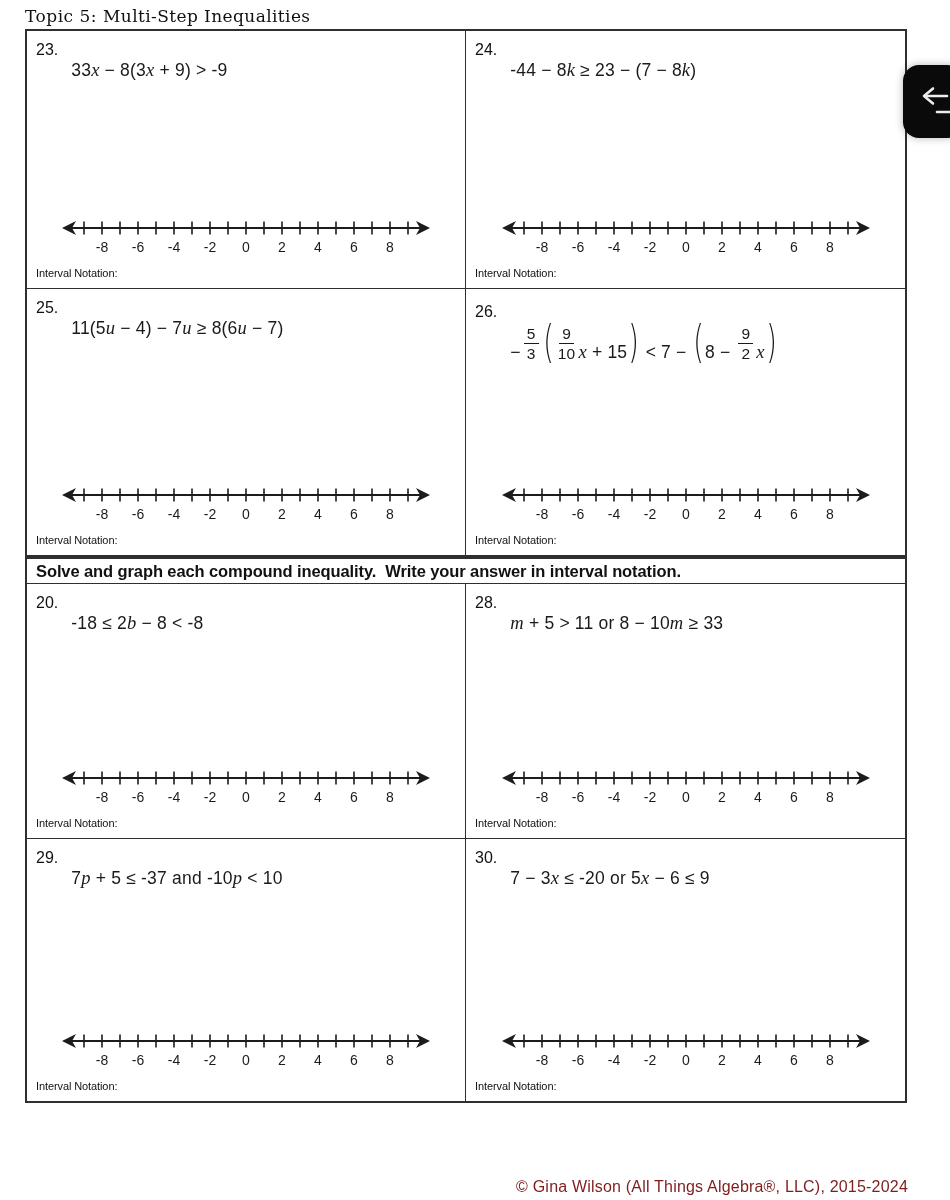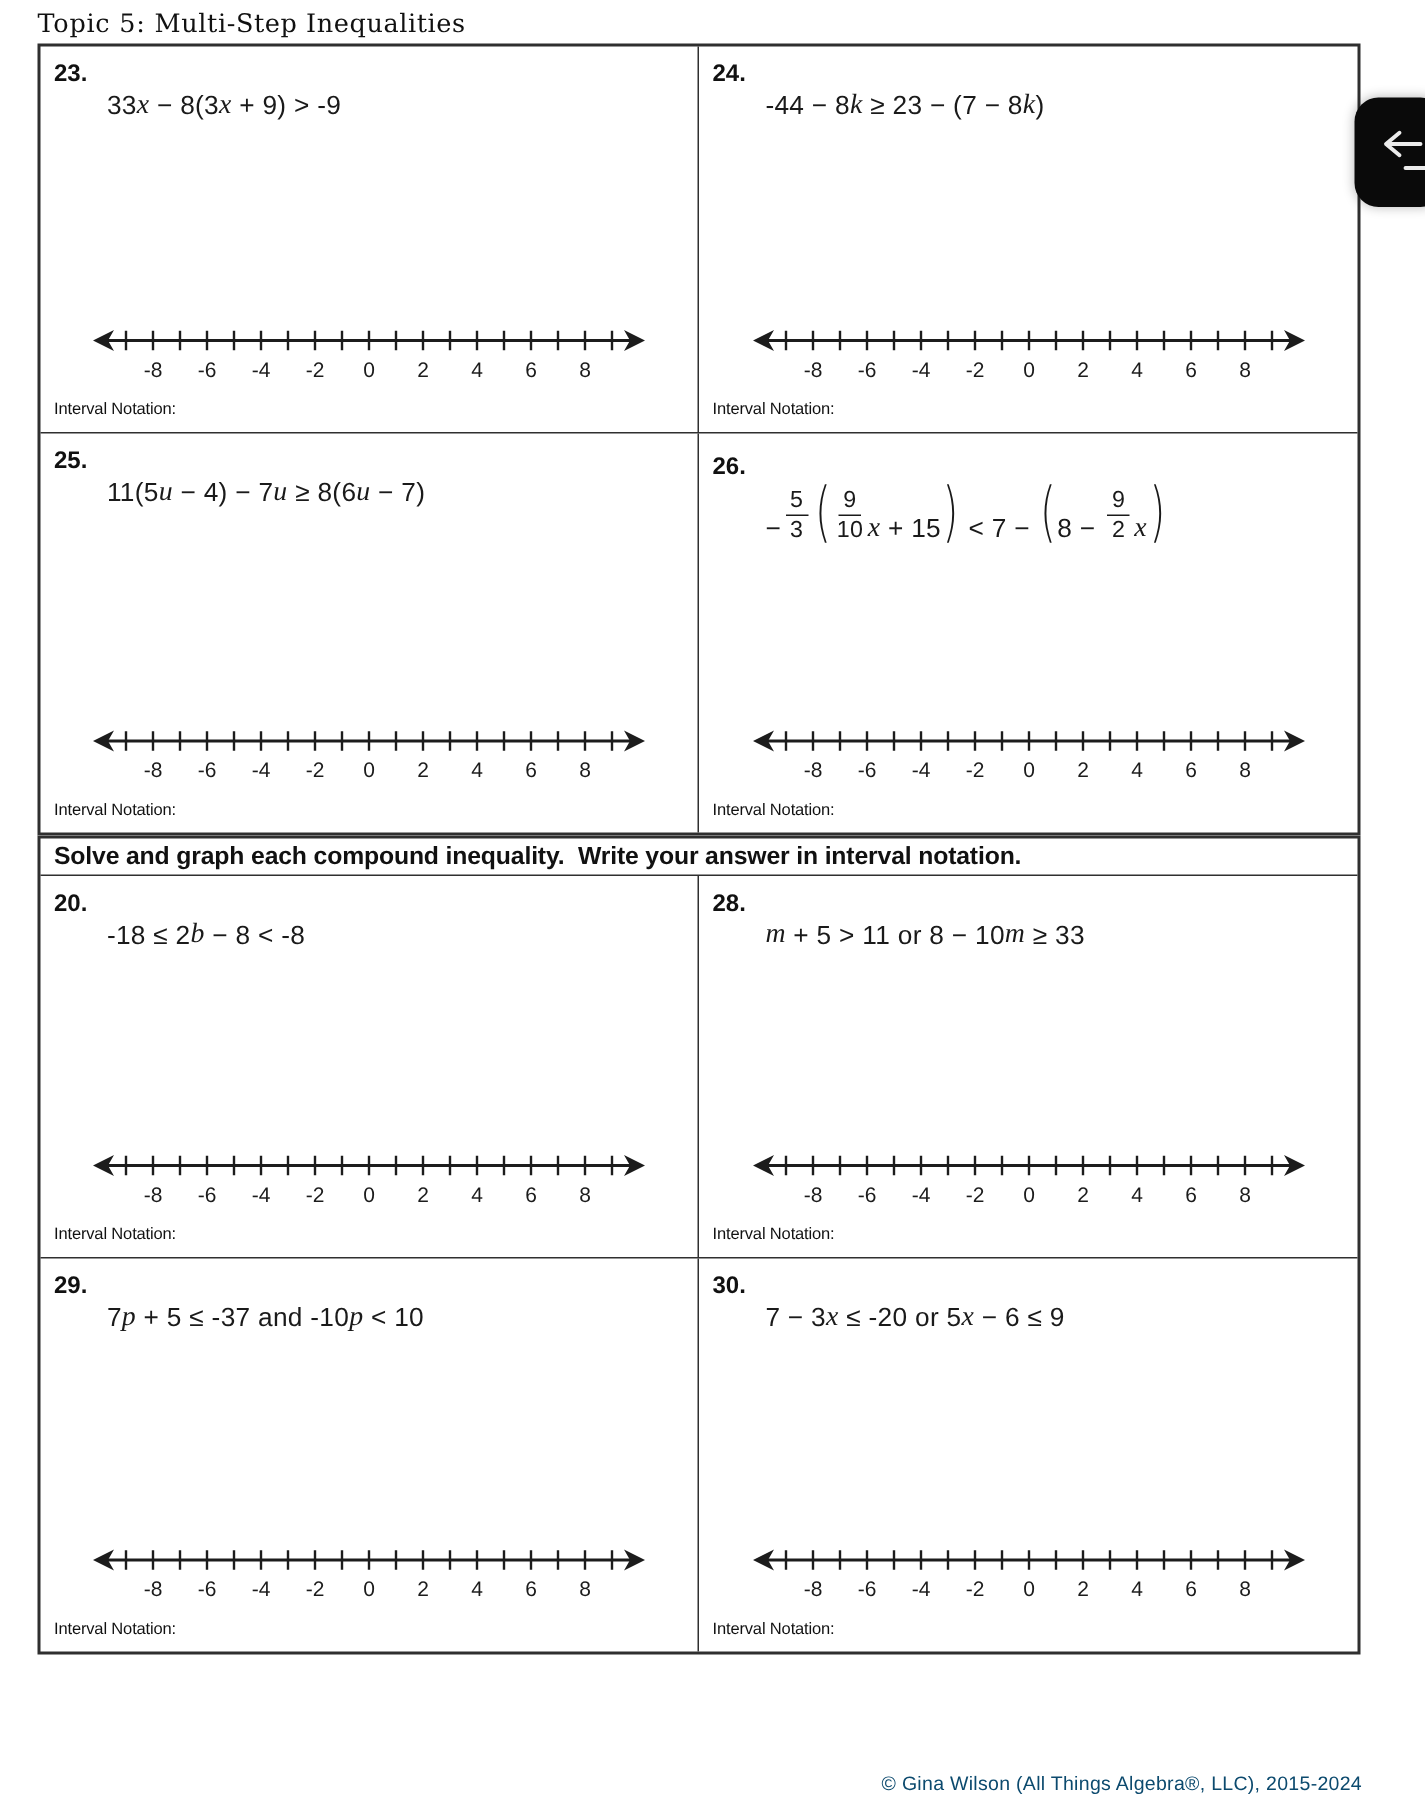--- a/index.html
+++ b/index.html
@@ -19,37 +19,37 @@
   .trow { display:grid; grid-template-columns:1fr 1fr; }
   .trow-b { border-top:1.6px solid #2f2f2f; }
   .cell { display:flex; flex-direction:column; overflow:hidden; }
   .cell.cleft { border-right:1.6px solid #2f2f2f; }
   .s0 .trow-a .cell { height:257px; }
   .s0 .trow-b .cell { height:266px; }
   .s1 .trow-a .cell { height:254px; }
   .s1 .trow-b .cell { height:262px; }
 
   .prob { padding:8px 10px 0 9px; display:flex; align-items:center; }
-  .pnum { font-weight:700; font-size:16px; margin-right:13px; flex:none; align-self:flex-start; padding-top:2px; }
+  .pnum { font-weight:400; font-size:16px; margin-right:13px; flex:none; align-self:flex-start; padding-top:2px; }
   .eq { display:inline-flex; align-items:flex-end; white-space:pre; flex-wrap:wrap;
         font-size:17.5px; font-weight:400; letter-spacing:.2px; color:#1a1a1a;margin-top:20px; }
   .eq-var { font-family:"Liberation Serif", serif; font-style:italic; font-size:106%; }
   .eq-frac { display:inline-flex; flex-direction:column; align-items:center; text-align:center;
              font-size:15.5px; line-height:1.12; margin:0 3px; }
   .eq-frac .fnum { border-bottom:1.5px solid #1a1a1a; padding:0 3px 1px; }
   .eq-frac .fden { padding-top:1px; }
   .eq-paren { font-size:250%; font-weight:100; line-height:.95; transform:scaleX(.62);
               font-family:"DejaVu Sans", sans-serif; color:#1a1a1a; margin:0 -2px; }
 
   .nl { margin-top:auto; align-self:center; margin-bottom:4px; }
   .interval { font-weight:400; font-size:11px; padding:0 0 9px 9px; letter-spacing:-.1px; }
 
   .sec2-gap { margin-top:17px; }
 
-  .footer { position:absolute; right:42px; bottom:4px; font-size:13px; color:#0c4a6e; letter-spacing:.2px;text-align:center; }
+  .footer { position:absolute; right:42px; bottom:4px; font-size:16px; color:#7f1d1d; letter-spacing:.2px;text-align:center; }
 
   .nav-overlay { position:absolute; left:903px; top:65px; width:60px; height:73px;
                  background:#0a0a0a; border-radius:16px; box-shadow:0 0 8px rgba(0,0,0,.28);
                  display:flex; align-items:center; }
 </style>
 </head>
 <body>
 
 <div class="page">
 

